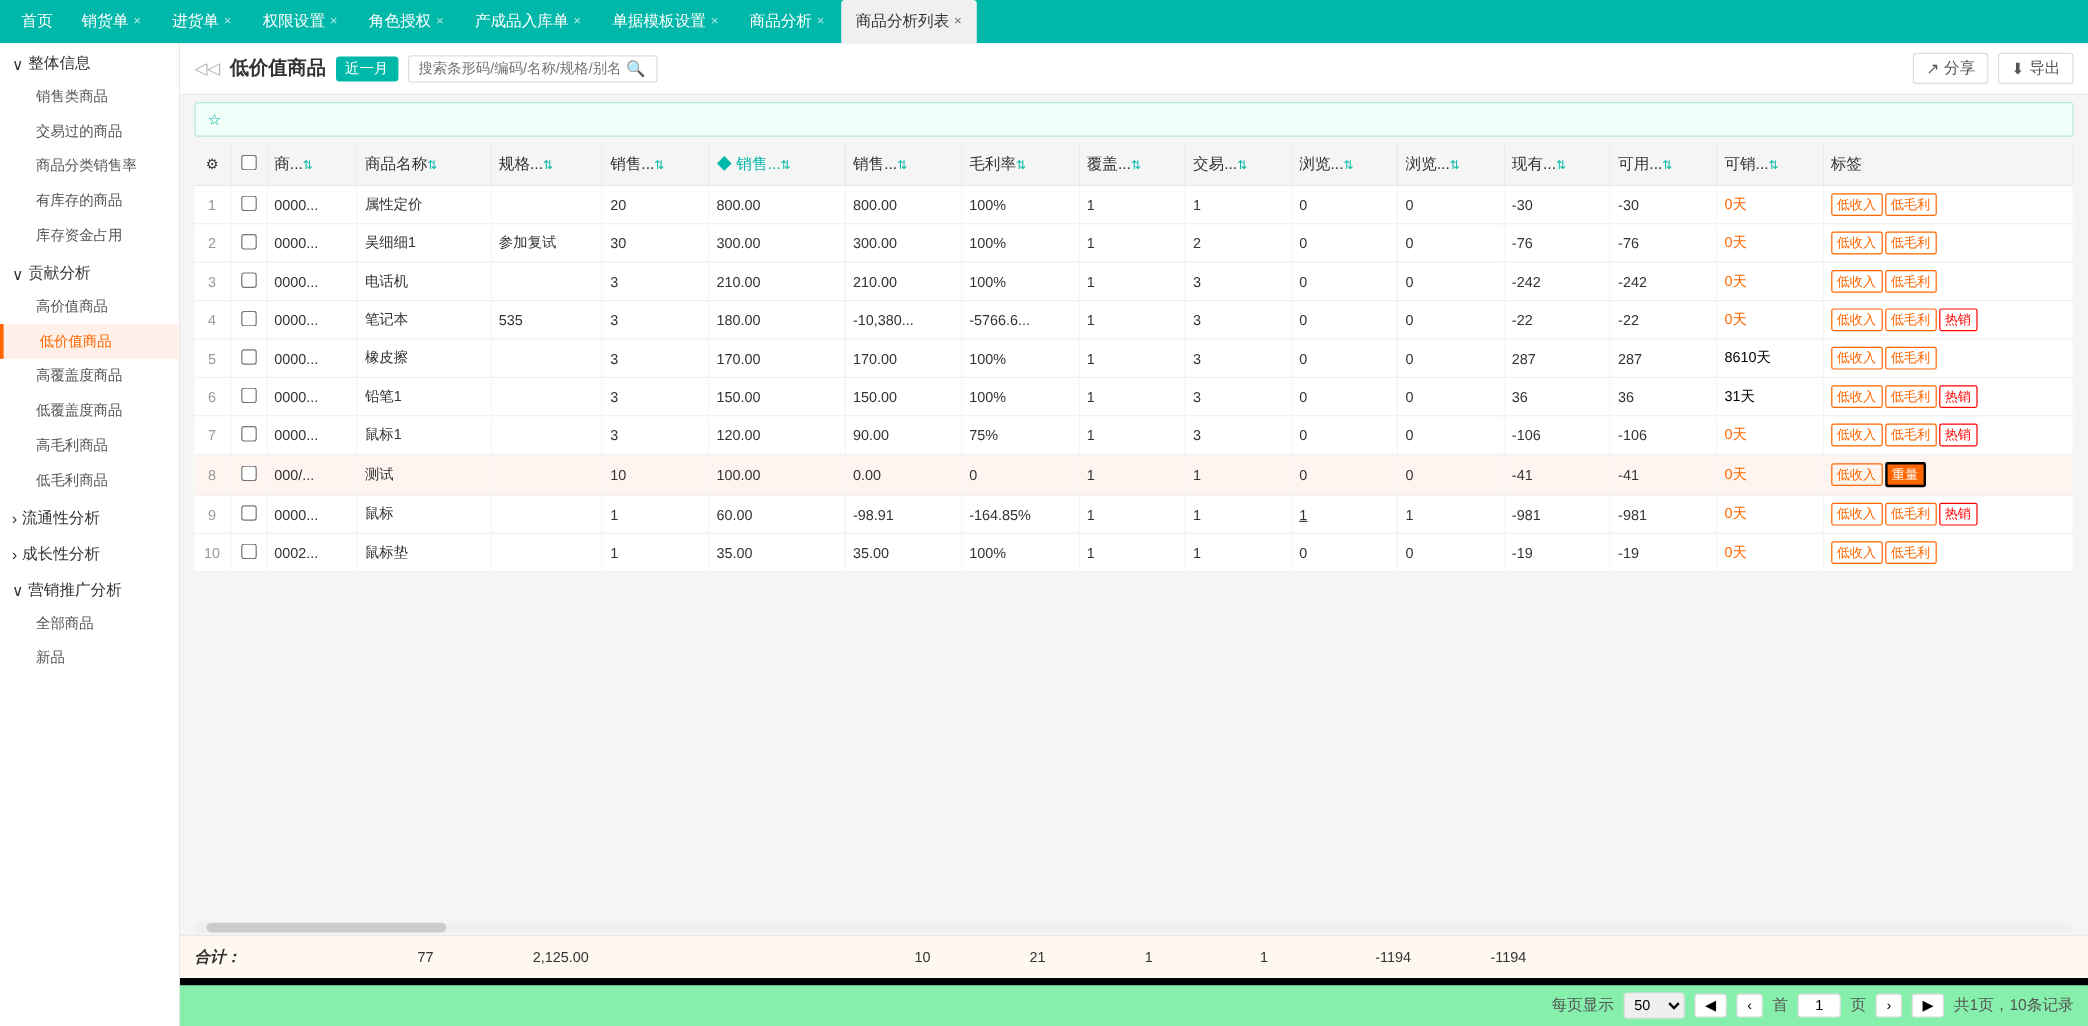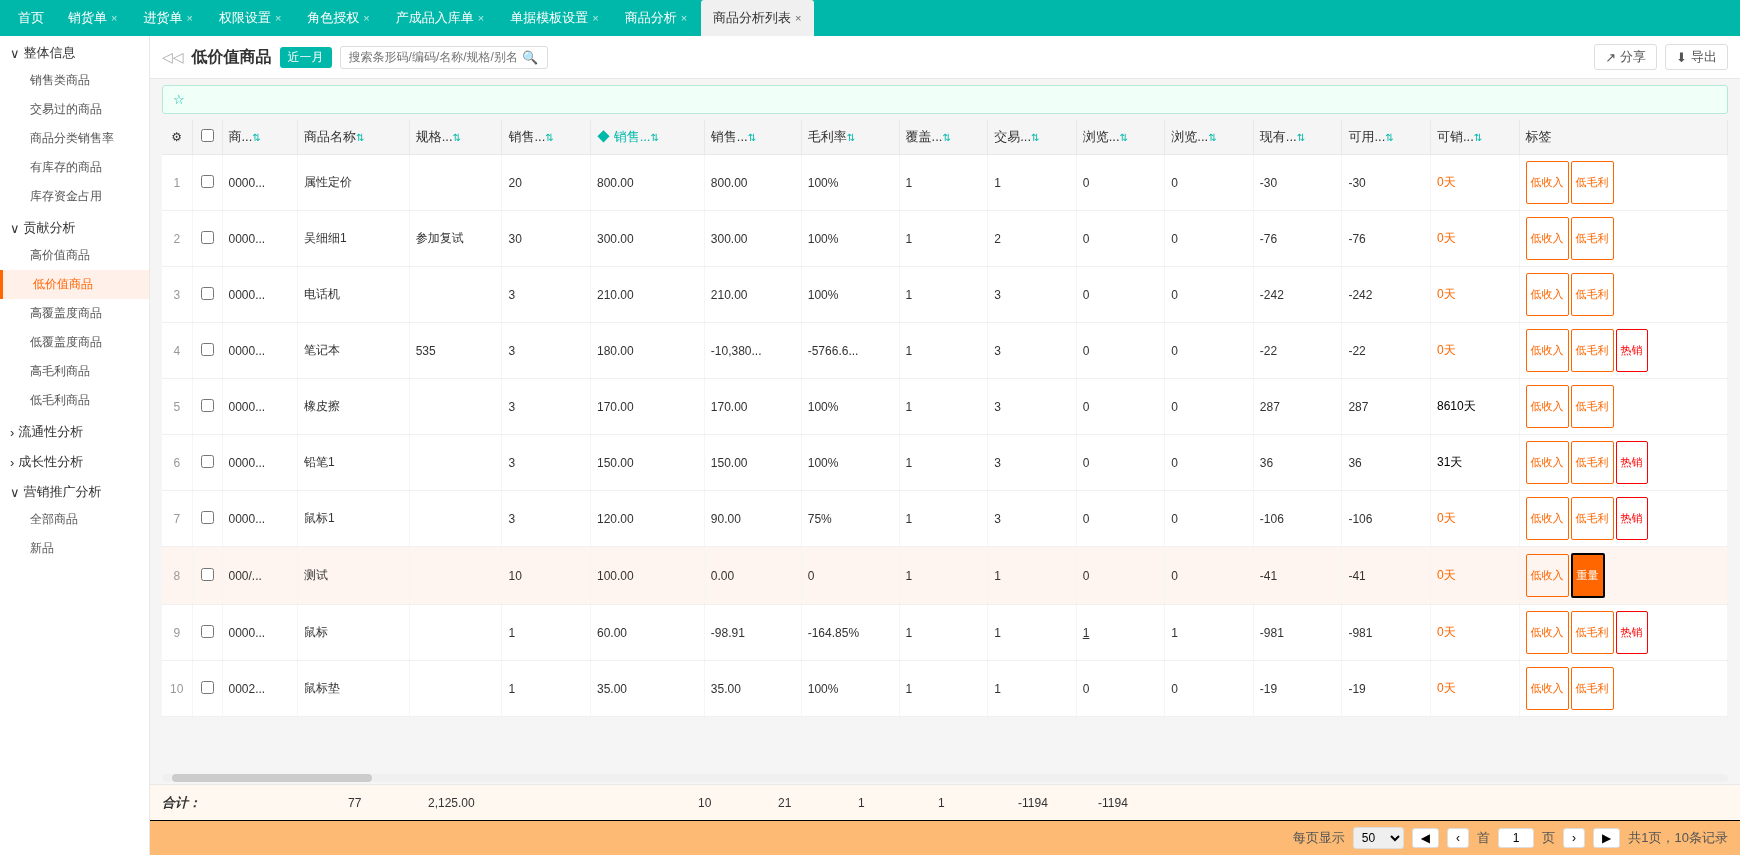--- a/index.html
+++ b/index.html
@@ -175,21 +175,21 @@
       border-bottom: 1px solid #f0f0f0;
       border-right: 1px solid #f5f5f5;
       font-size: 12px;
       color: #333;
       white-space: nowrap;
     }
     tr.highlighted td { background: #fff5f0; }
     .tag {
       display: inline-block;
       border-radius: 2px;
-      padding: 13px 4px;
+      padding: 1px 4px;
       font-size: 11px;
       margin-right: 2px;
     }
     .tag-orange { color: #ff6600; border: 1px solid #ff6600; }
     .tag-red { color: #ff0000; border: 1px solid #ff0000; }
     .tag-orange-fill { background: #ff6600; color: #fff; border: 2px solid #000000; }
     .days-orange { color: #ff6600; }
     .days-gray { color: #000000; }
 
     
@@ -206,37 +206,37 @@
       width: 180px;
       font-weight: bold;
       color: #333;
       font-size: 13px;
       flex-shrink: 0;
       font-style: italic;
     }
     .footer-cells {
       display: flex;
       flex: 1;
-      gap: 0;
+      gap: 16px;
     }
     .footer-cell {
       min-width: 80px;
       padding: 0 6px;
       font-size: 12px;
       color: #333;
     }
 
     
     .pagination-bar {
-      background: #fdba74;
+      background: #86efac;
       padding: 6px 12px;
       display: flex;
       align-items: center;
       justify-content: flex-end;
-      border-top: 1px solid #000000;
+      border-top: 6px solid #000000;
       gap: 8px;
       font-size: 12px;
       color: #555;
     }
     .page-size-select {
       border: 1px solid #ddd;
       border-radius: 3px;
       padding: 2px 4px;
       font-size: 12px;
     }

